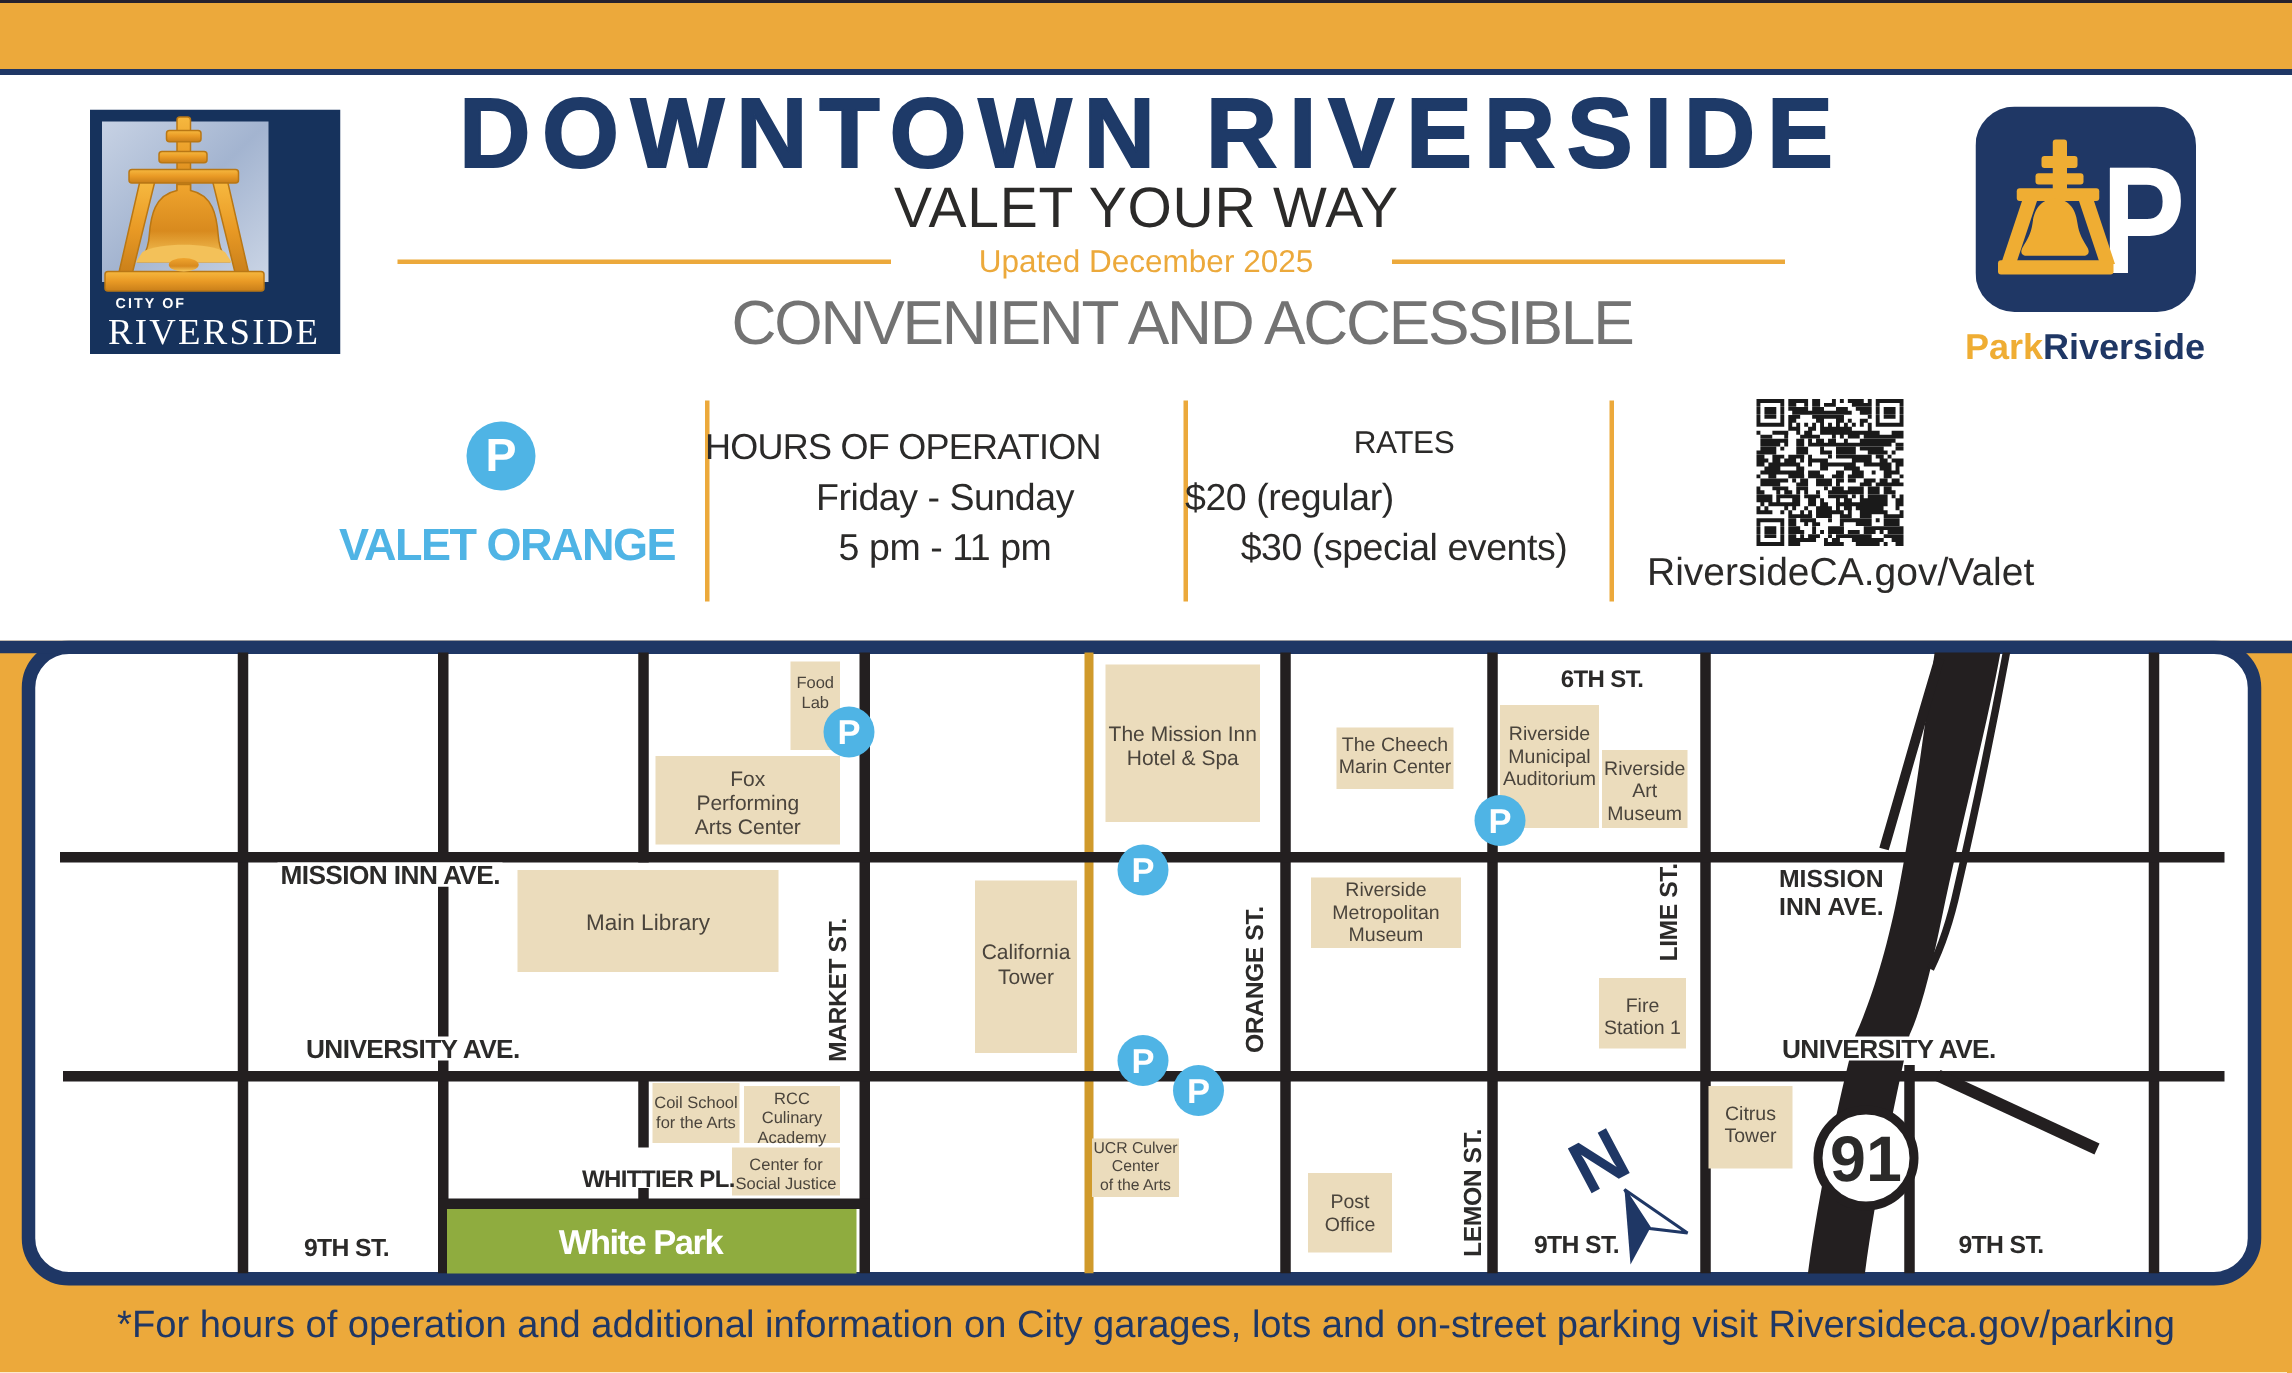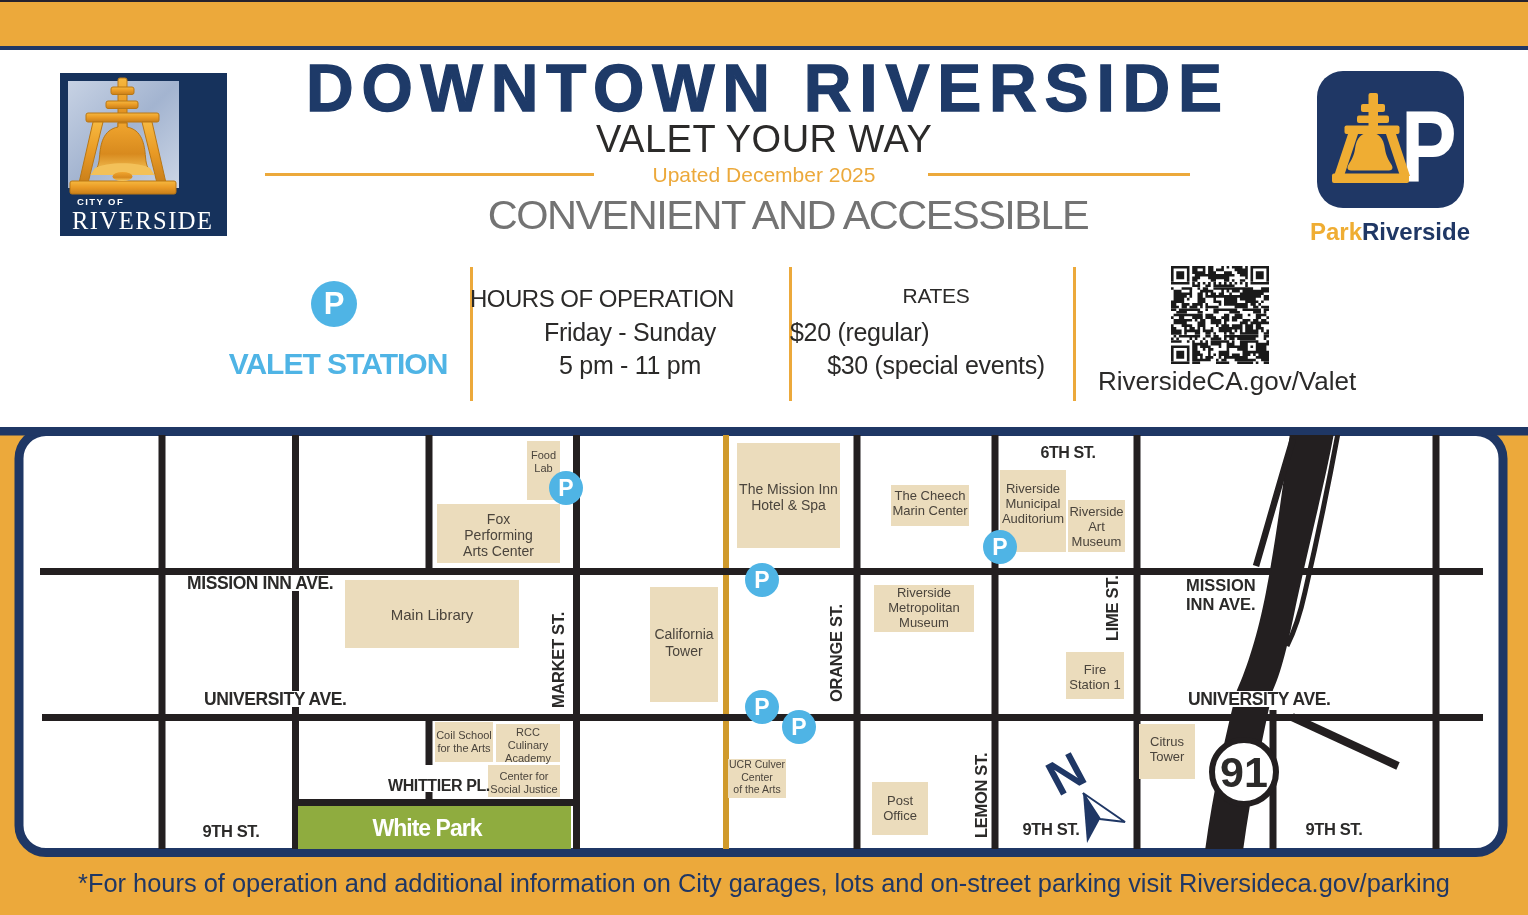--- a/index.html
+++ b/index.html
@@ -86,21 +86,21 @@
 <path d="M69,63 L79,63 L93,105 L83,105 Z"></path>
 <rect x="15" y="102.5" width="77" height="9.5" rx="2"></rect>
 <path d="M34,99.5 C30.5,99.5 29.8,97 31.2,94.3 C34.4,89 37,85 38,78 C39.3,66.5 45,62 53,61.3 C61,62 66.7,66.5 68,78 C69,85 71.6,89 74.8,94.3 C76.2,97 75.5,99.5 72,99.5 Z"></path>
 </g>
 </svg>
 
 <div class="abs" style="left:1305px;top:218px;width:170px;text-align:center;font-size:24px;font-weight:bold;"><span style="color:#EFAD33;">Park</span><span style="color:#1F3765;">Riverside</span></div>
 
 <div class="abs" style="left:311px;top:281px;width:46px;height:46px;border-radius:50%;background:#4FB4E5;color:#fff;font-size:31px;font-weight:bold;text-align:center;line-height:46px;">P</div>
 
-<div class="abs" style="left:188px;top:347px;width:300px;text-align:center;font-size:30px;font-weight:bold;letter-spacing:-1px;color:#4FB4E5;">VALET STATION</div>
+<div class="abs" style="left:188px;top:347px;width:300px;text-align:center;font-size:30px;font-weight:bold;letter-spacing:-1px;color:#4FB4E5;">VALET ORANGE</div>
 
 <div class="abs" style="left:470px;top:267px;width:3px;height:134px;background:#ECA93B;"></div>
 
 <div class="abs" style="left:470px;top:285px;width:320px;text-align:left;font-size:24px;letter-spacing:-0.5px;color:#2B2A29;">HOURS OF OPERATION</div>
 <div class="abs" style="left:470px;top:318px;width:320px;text-align:center;font-size:25px;letter-spacing:-0.3px;color:#2B2A29;">Friday - Sunday</div>
 <div class="abs" style="left:470px;top:351px;width:320px;text-align:center;font-size:25px;letter-spacing:-0.3px;color:#2B2A29;">5 pm - 11 pm</div>
 
 <div class="abs" style="left:789px;top:267px;width:3px;height:134px;background:#ECA93B;"></div>
 
 <div class="abs" style="left:790px;top:284px;width:292px;text-align:center;font-size:21px;letter-spacing:-0.3px;color:#2B2A29;">RATES</div>

